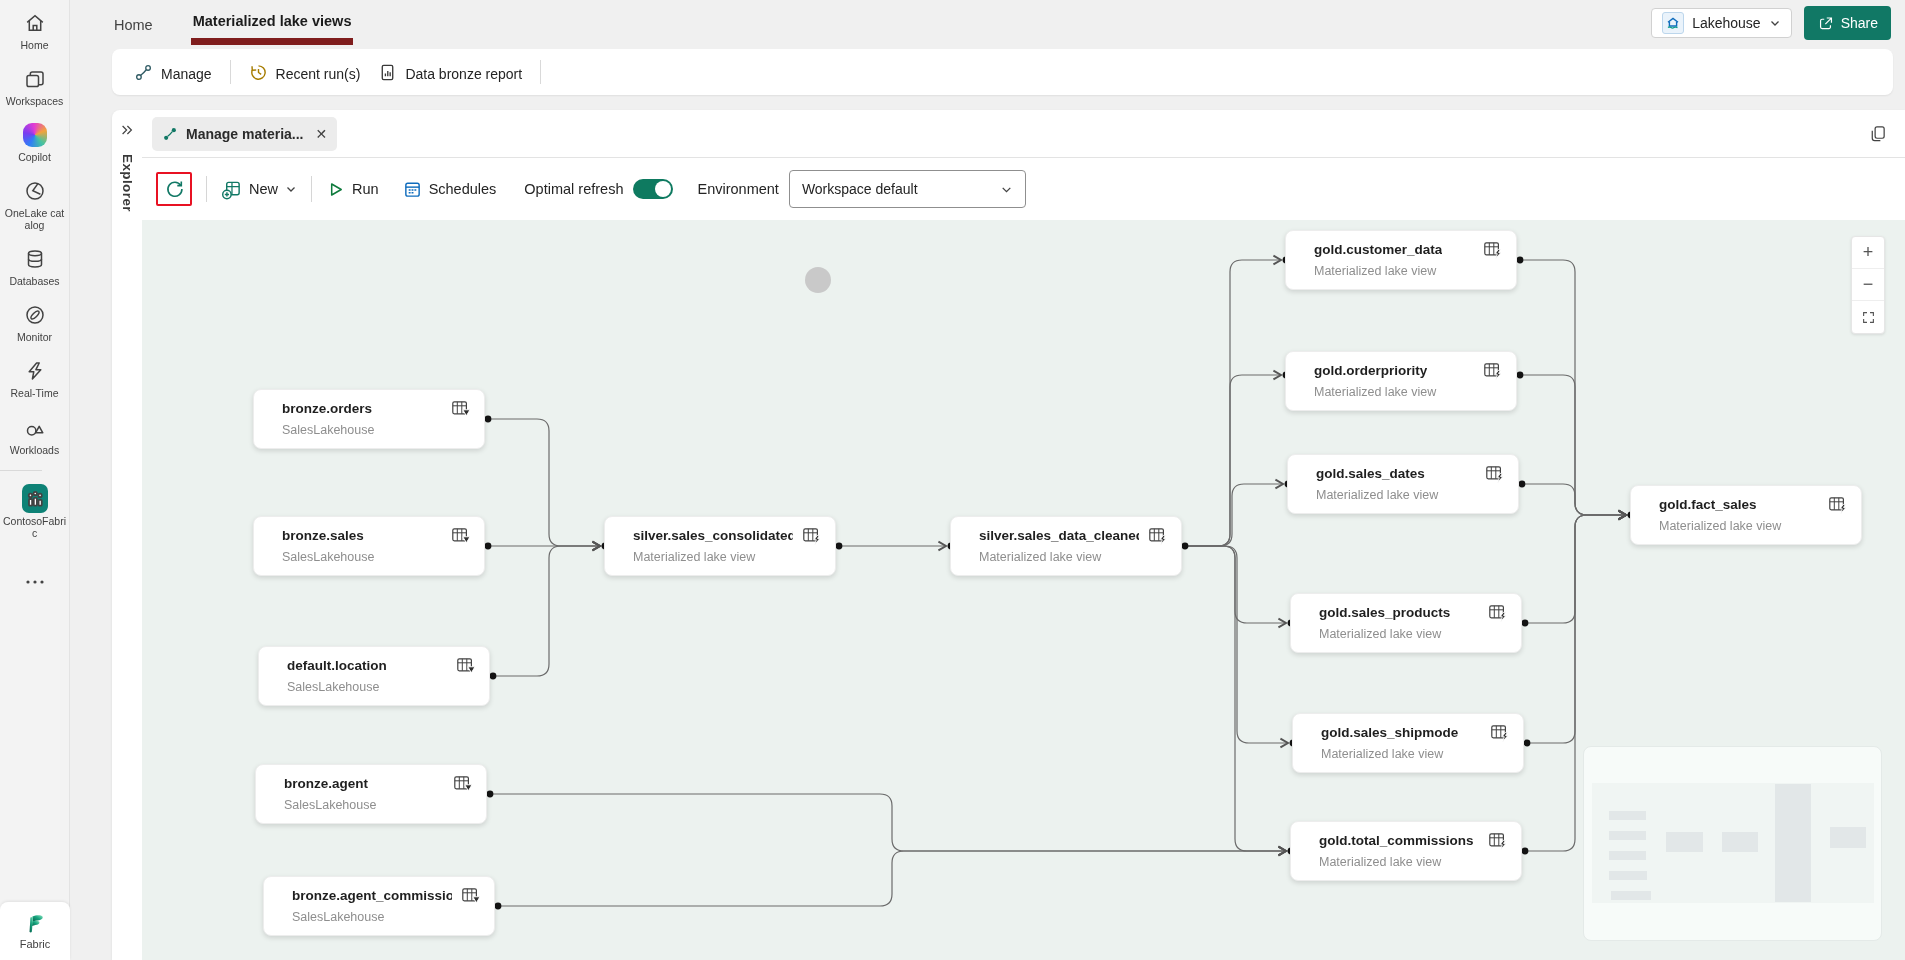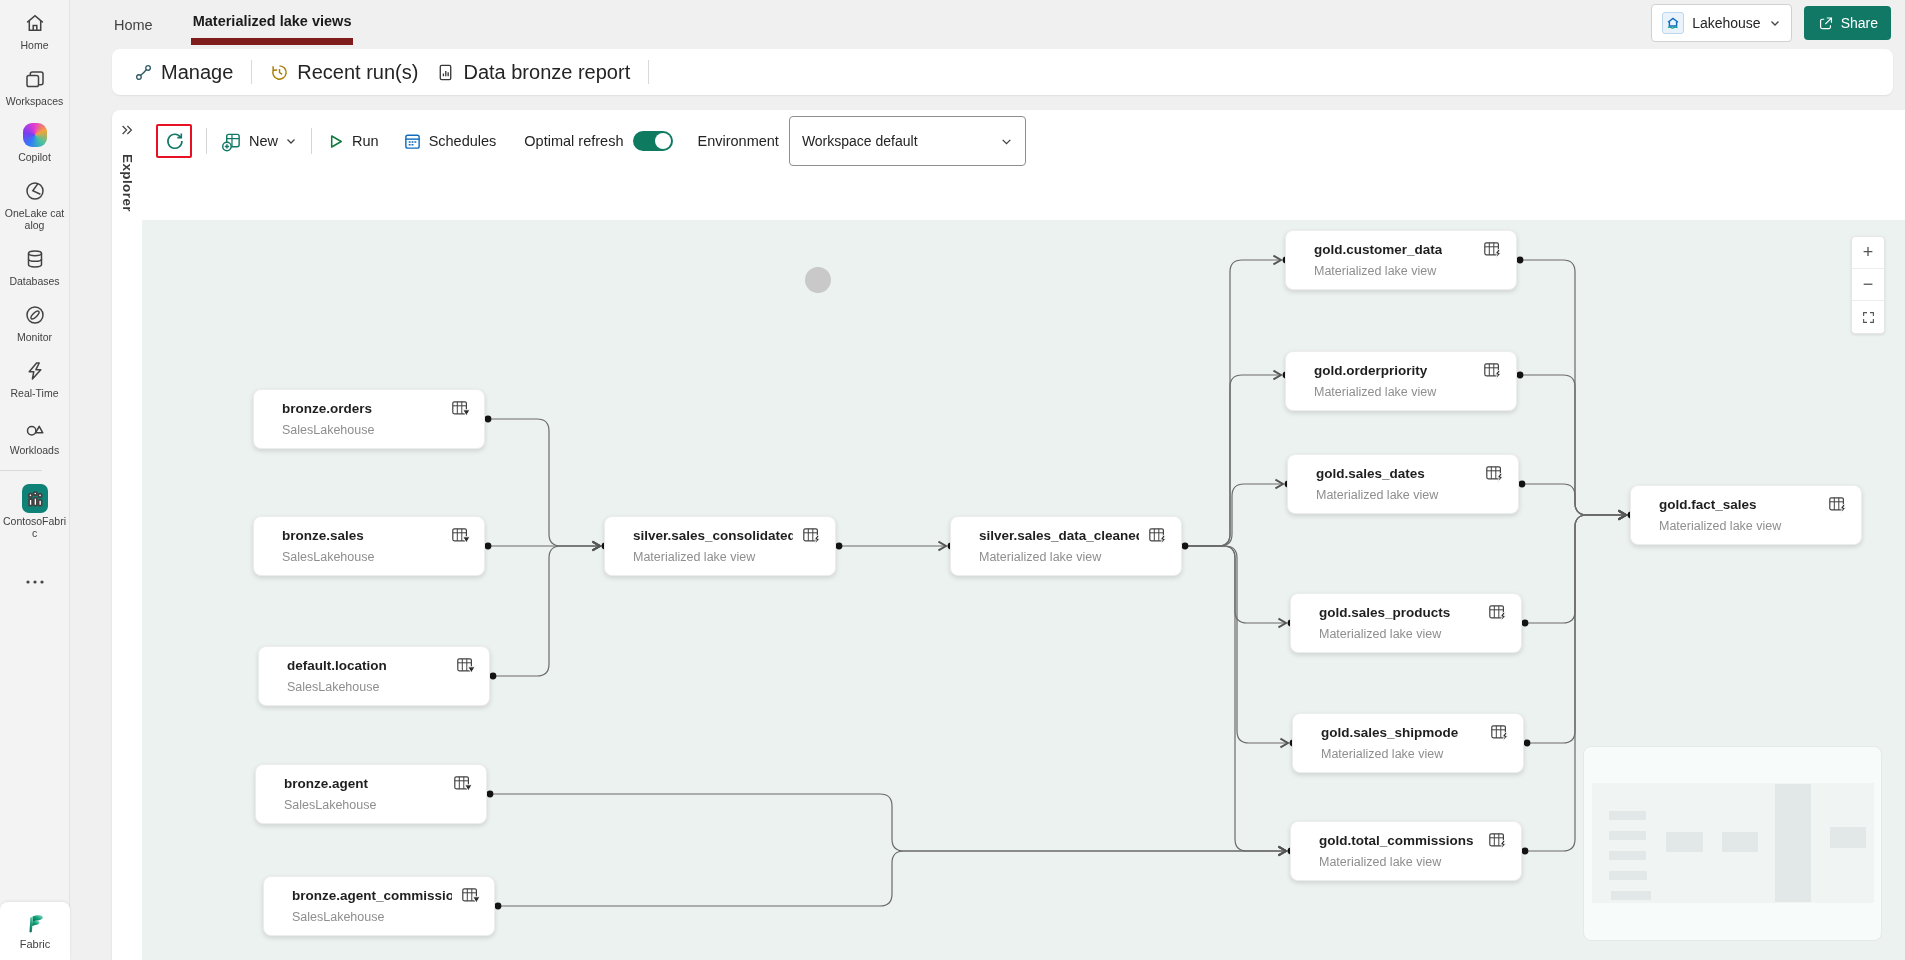--- a/index.html
+++ b/index.html
@@ -24,31 +24,31 @@
   .rail-footer { position:absolute; bottom:0; left:0; width:70px; height:58px; background:#ffffff;
     border-radius:8px 8px 0 0; box-shadow:0 -1px 3px rgba(0,0,0,.08);
     display:flex; flex-direction:column; align-items:center; justify-content:center; gap:2px; cursor:pointer; }
   .rail-footer .rail-label { font-size:11px; }
 
   
   .tabbar { position:absolute; left:70px; top:0; right:0; height:46px; display:flex; align-items:center; padding-left:42px; }
   .tab { font-size:14.5px; color:#424242; margin-right:36px; padding:12px 2px 9px; cursor:pointer; }
   .tab.active { color:#1b1b1b; font-weight:700; border-bottom:7px solid #7f1d1d; }
   .tabbar-right { margin-left:auto; display:flex; align-items:center; gap:12px; padding-right:14px; }
-  .pill-btn { height:38px; background:#fff; border:1px solid #d1d1d1; border-radius:4px;
+  .pill-btn { height:30px; background:#fff; border:1px solid #d1d1d1; border-radius:4px;
     display:flex; align-items:center; gap:8px; padding:0 10px; font-size:14px; cursor:pointer; }
   .lh-ico { width:22px; height:22px; border-radius:3px; background:#eaf3fb; border:1px solid #bcd6ec;
     display:flex; align-items:center; justify-content:center; }
   .share-btn { height:34px; background:#117865; color:#fff; border:none; border-radius:4px;
     display:flex; align-items:center; gap:7px; padding:0 13px; font-size:14px; cursor:pointer; }
 
   
   .ribbon { position:absolute; left:112px; top:49px; width:1781px; height:46px; background:#fff;
     border-radius:8px; box-shadow:0 1px 2px rgba(0,0,0,.07); display:flex; align-items:center; padding-left:18px; }
-  .ribbon-item { display:flex; align-items:center; gap:8px; font-size:20px; color:#242424; cursor:pointer; padding:6px 4px; }
+  .ribbon-item { display:flex; align-items:flex-end; gap:8px; font-size:14px; color:#242424; cursor:pointer; padding:6px 4px; }
   .vsep { width:1px; height:24px; background:#d9d9d9; margin:0 14px; }
 
   
   .content { position:absolute; left:112px; top:110px; right:0; bottom:0; background:#fff; border-radius:8px 0 0 0;
     box-shadow:0 1px 3px rgba(0,0,0,.08); }
   .explorer-strip { position:absolute; left:0; top:0; bottom:0; width:30px; display:flex; flex-direction:column; align-items:center; }
   .expand-icon { margin-top:12px; cursor:pointer; }
   .explorer-label { margin-top:16px; writing-mode:vertical-rl; font-size:13.5px; font-weight:700; color:#3a3a3a; letter-spacing:.4px; }
   .docarea { position:absolute; left:30px; top:0; right:0; bottom:0; }
   .tabsrow { height:48px; border-bottom:1px solid #e3e3e3; display:flex; align-items:center; padding:0 18px 0 10px; }
@@ -59,21 +59,21 @@
 
   
   .toolbar { height:62px; display:flex; align-items:center; padding-left:14px; font-size:14.5px; }
   .tool-item { display:flex; align-items:center; gap:7px; cursor:pointer; color:#242424; }
   .tbsep { width:1px; height:26px; background:#d6d6d6; margin:0 14px; }
   .red-box { width:36px; height:34px; border:2px solid #e81123; border-radius:2px;
     display:flex; align-items:center; justify-content:center; cursor:pointer; }
   .gap20 { margin-left:28px; } .gap24 { margin-left:24px; } .gap10 { margin-left:10px; }
   .toggle { width:40px; height:20px; border-radius:10px; background:#0e7a60; position:relative; cursor:pointer; }
   .toggle .knob { position:absolute; right:2px; top:2px; width:16px; height:16px; border-radius:50%; background:#fff; }
-  .env-select { width:237px; height:50px; border:1px solid #8f8f8f; border-radius:4px; display:flex;
+  .env-select { width:237px; height:38px; border:1px solid #8f8f8f; border-radius:4px; display:flex;
     align-items:center; padding:0 12px; font-size:14px; cursor:pointer; background:#fff; }
   .env-select .chev { margin-left:auto; }
 
   
   .canvas { position:absolute; left:0; top:110px; right:0; bottom:0; background:#ecf2ef; overflow:hidden; }
   svg.edges { position:absolute; left:0; top:0; pointer-events:none; }
   .dag-node { position:absolute; width:232px; height:60px; background:#fff; border:1px solid #ededed; border-radius:8px;
     box-shadow:0 2px 5px rgba(0,0,0,.13); cursor:pointer; }
   .node-title { position:absolute; left:28px; top:11px; font-size:13.5px; font-weight:700; color:#1f1f1f;
     max-width:160px; white-space:nowrap; overflow:hidden; }
@@ -285,20 +285,39 @@
     <span class="expand-icon">
       <svg width="16" height="16" viewBox="0 0 20 20">
           <path d="M4.5 5l5 5-5 5M10.5 5l5 5-5 5" fill="none" stroke="#424242" stroke-width="1.5"></path>
         </svg>
     </span>
     <div class="explorer-label">Explorer</div>
   </div>
 
   <div class="docarea">
 
+    <div class="tabsrow">
+      <div class="doc-pill">
+        <span>
+          <svg width="16" height="16" viewBox="0 0 20 20">
+            <circle cx="5.2" cy="14.8" r="2.6" fill="#117865"></circle>
+            <circle cx="14.8" cy="5.2" r="2.6" fill="#117865"></circle>
+            <path d="M7.1 12.9c2-1.5 3.8-3.3 5.8-5.8" fill="none" stroke="#117865" stroke-width="1.6"></path>
+          </svg>
+        </span>
+        <span>Manage materia...</span>
+        <span class="close">✕</span>
+      </div>
+      <span class="copybtn">
+        <svg width="19" height="19" viewBox="0 0 20 20">
+          <rect x="7.5" y="3" width="9.5" height="12" rx="2" fill="none" stroke="#424242" stroke-width="1.3"></rect>
+          <path d="M4.5 7v8a2.5 2.5 0 0 0 2.5 2.5h6" fill="none" stroke="#424242" stroke-width="1.3"></path>
+        </svg>
+      </span>
+    </div>
 
     <div class="toolbar">
       <div class="red-box">
         <span>
           <svg width="20" height="20" viewBox="0 0 20 20">
             <path d="M16.7 6.3A7 7 0 1 0 17.9 10" fill="none" stroke="#117865" stroke-width="1.6"></path>
             <path d="M17.3 2.6v4h-4" fill="none" stroke="#117865" stroke-width="1.6"></path>
           </svg>
         </span>
       </div>

